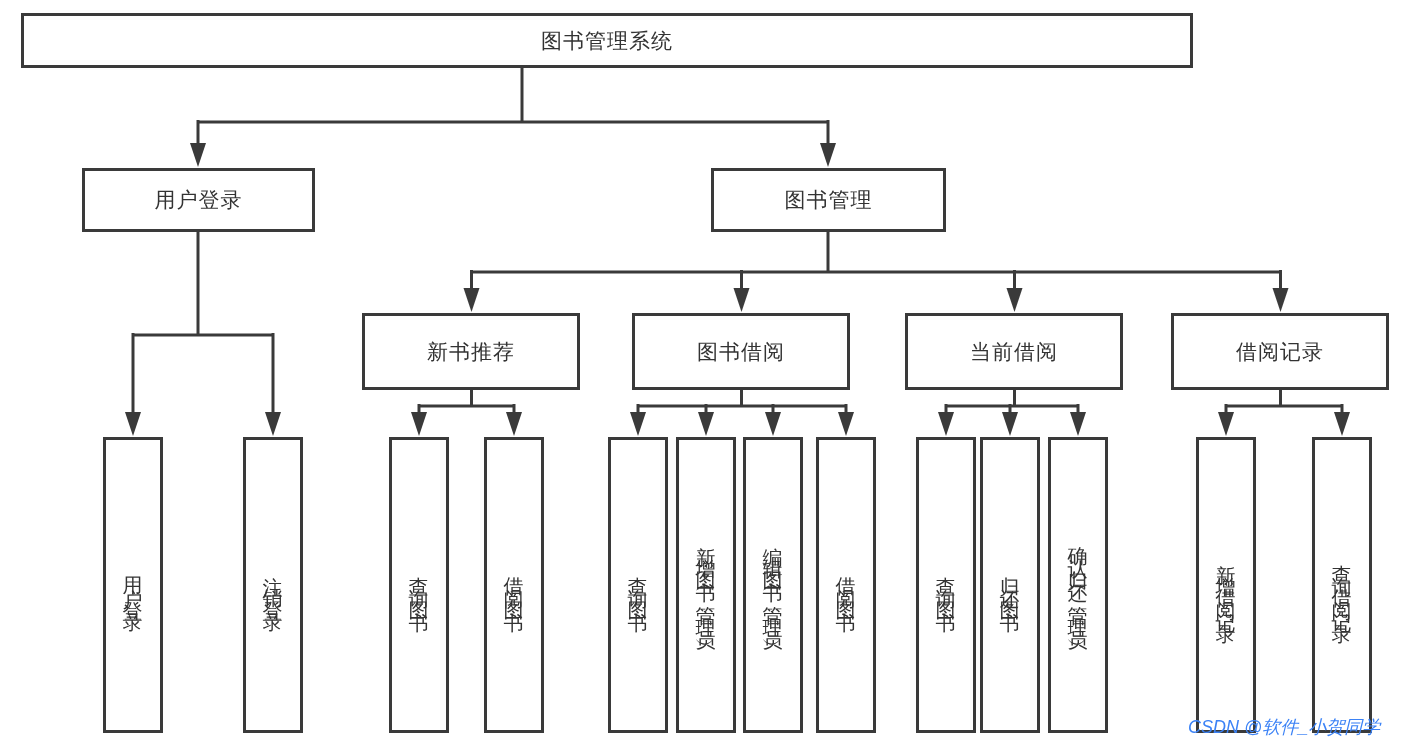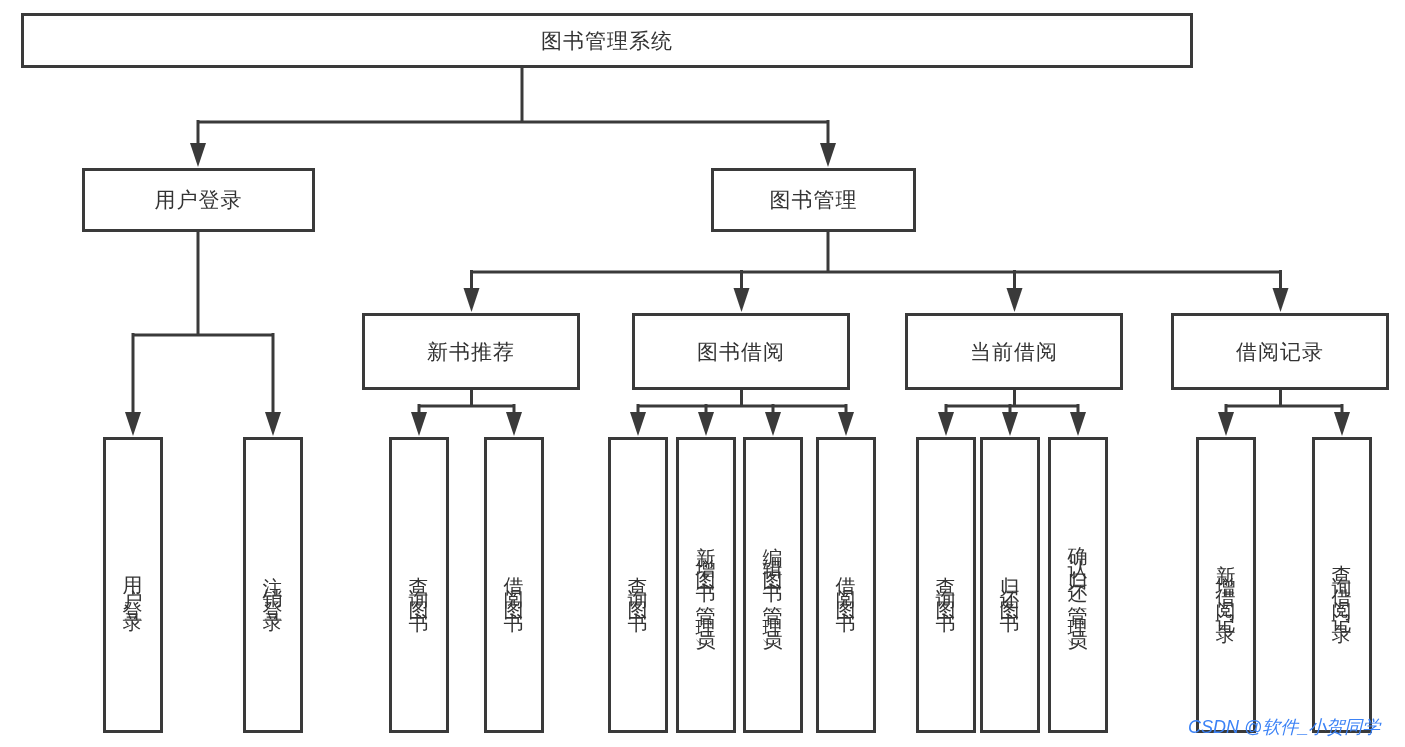--- a/index.html
+++ b/index.html
@@ -26,21 +26,21 @@
     justify-content: center;
     color: #333333;
   }
   .hlabel {
     font-size: 21px;
     letter-spacing: 1px;
     white-space: nowrap;
   }
   .root-box   { left: 21px;  top: 13px;  width: 1172px; height: 55px; }
   .l2-user    { left: 82px;  top: 168px; width: 233px;  height: 64px; }
-  .l2-mgmt    { left: 711px; top: 168px; width: 205px;  height: 64px; }
+  .l2-mgmt    { left: 711px; top: 168px; width: 235px;  height: 64px; }
   .l3 { top: 313px; width: 218px; height: 77px; }
   .l3-a { left: 362px; }
   .l3-b { left: 632px; }
   .l3-c { left: 905px; }
   .l3-d { left: 1171px; }
   .leaf { top: 437px; width: 60px; height: 296px; border-width: 3px; }
   .leaf-1a { left: 103px; }  .leaf-1b { left: 243px; }
   .leaf-2a { left: 389px; }  .leaf-2b { left: 484px; }
   .leaf-3a { left: 608px; }  .leaf-3b { left: 676px; }
   .leaf-3c { left: 743px; }  .leaf-3d { left: 816px; }

